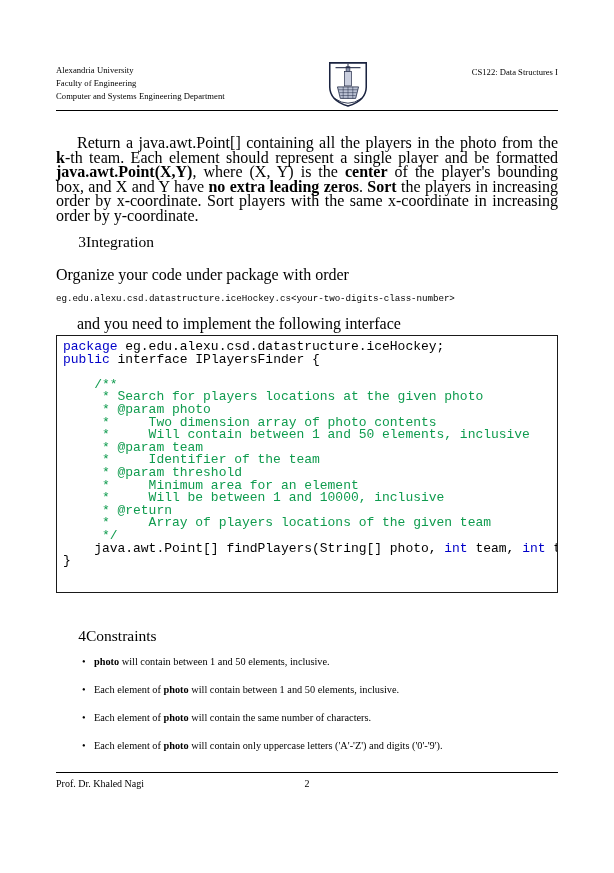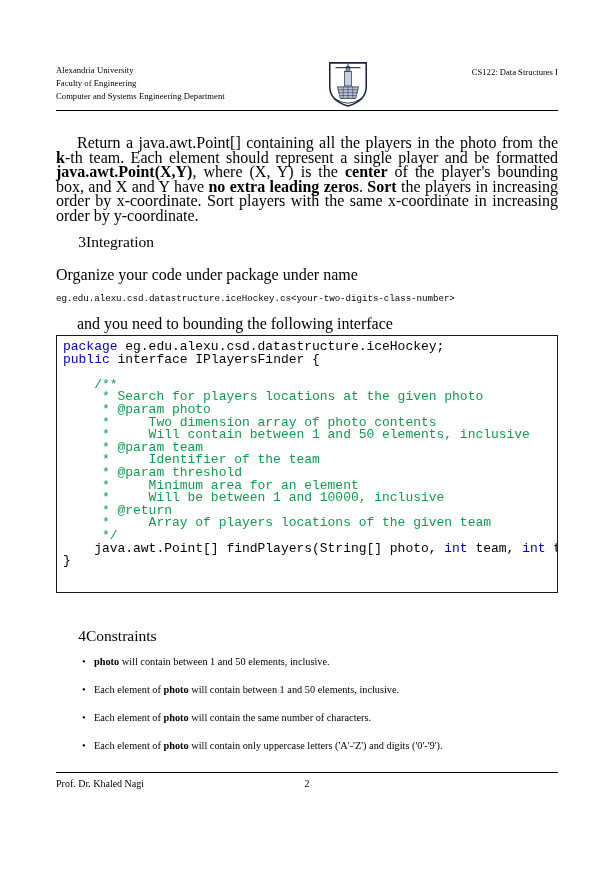--- a/index.html
+++ b/index.html
@@ -231,25 +231,25 @@
   <div class="header-rule"></div>
 
   <div class="para" id="intro-para">
     <span>Return a java.awt.Point[] containing all the players in the photo from the </span><b>k</b><span>-th team. Each element should represent a single player and be formatted </span><b>java.awt.Point(X,Y)</b><span>, where (X, Y) is the </span><b>center</b><span> of the player's bounding box, and X and Y have </span><b>no extra leading zeros</b><span>. </span><b>Sort</b><span> the players in increasing order by x-coordinate. Sort players with the same x-coordinate in increasing order by y-coordinate.</span>
   </div>
 
   <div class="section-head" id="sec3-head">
     <span class="num">3</span><span>Integration</span>
   </div>
 
-  <div class="para" id="organize-para">Organize your code under package under name</div>
+  <div class="para" id="organize-para">Organize your code under package with order</div>
 
   <div class="mono-line" id="package-line">eg.edu.alexu.csd.datastructure.iceHockey.cs&lt;your-two-digits-class-number&gt;</div>
 
-  <div class="para" id="implement-para">and you need to bounding the following interface</div>
+  <div class="para" id="implement-para">and you need to implement the following interface</div>
 
   <div class="code-box">
     <div class="code-inner" id="code-inner"><div class="code-line"><span class="kw">package</span><span class="plain"> eg.edu.alexu.csd.datastructure.iceHockey;</span></div><div class="code-line"><span class="kw">public</span><span class="plain"> </span><span class="plain">interface</span><span class="plain"> IPlayersFinder {</span></div><div class="code-line">&nbsp;</div><div class="code-line"><span class="cmt">    /**</span></div><div class="code-line"><span class="cmt">     * Search for players locations at the given photo</span></div><div class="code-line"><span class="cmt">     * @param photo</span></div><div class="code-line"><span class="cmt">     *     Two dimension array of photo contents</span></div><div class="code-line"><span class="cmt">     *     Will contain between 1 and 50 elements, inclusive</span></div><div class="code-line"><span class="cmt">     * @param team</span></div><div class="code-line"><span class="cmt">     *     Identifier of the team</span></div><div class="code-line"><span class="cmt">     * @param threshold</span></div><div class="code-line"><span class="cmt">     *     Minimum area for an element</span></div><div class="code-line"><span class="cmt">     *     Will be between 1 and 10000, inclusive</span></div><div class="code-line"><span class="cmt">     * @return</span></div><div class="code-line"><span class="cmt">     *     Array of players locations of the given team</span></div><div class="code-line"><span class="cmt">     */</span></div><div class="code-line"><span class="plain">    java.awt.Point[] findPlayers(String[] photo, </span><span class="kw">int</span><span class="plain"> team, </span><span class="kw">int</span><span class="plain"> threshold);</span></div><div class="code-line"><span class="plain">}</span></div></div>
   </div>
 
   <div class="section-head" id="sec4-head">
     <span class="num">4</span><span>Constraints</span>
   </div>
 
   <div class="bullets" id="constraints-list">

